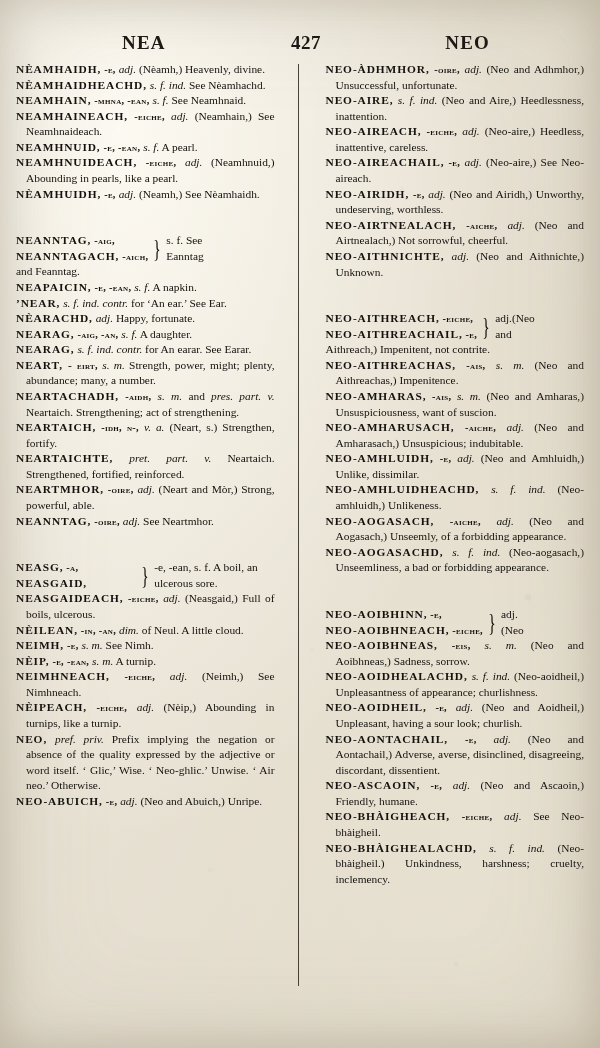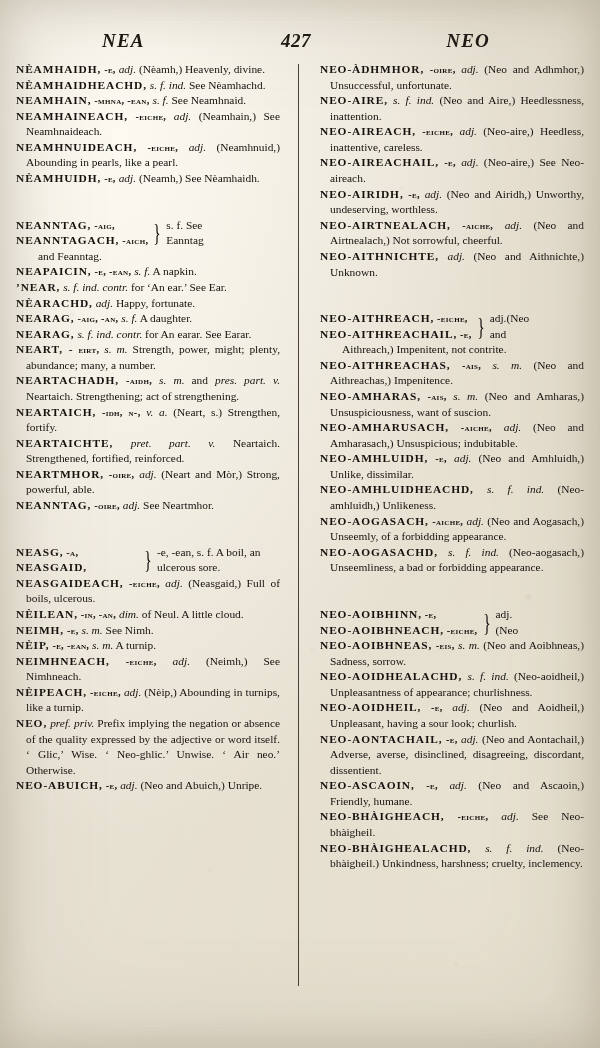--- a/index.html
+++ b/index.html
@@ -39,49 +39,47 @@
     position: absolute;
     inset: 0;
     pointer-events: none;
     box-shadow: inset 0 0 46px rgba(120,105,78,.30), inset 0 0 120px rgba(120,105,78,.14);
   }
 
   
   #running-head {
     position: absolute;
     top: 30px;
-    left: 2px;
+    left: 22px;
     right: 18px;
     height: 26px;
     display: flex;
-    align-items: flex-start;
+    align-items: center;
     color: #1b1713;
-    font-style: italic;
   }
   #running-head .rh-left,
   #running-head .rh-center,
   #running-head .rh-right {
     font-weight: bold;
     font-size: 19px;
     letter-spacing: 1.2px;
   }
   #running-head .rh-left  { flex: 0 0 160px; text-align: left;   padding-left: 100px; }
   #running-head .rh-center{ flex: 1 1 auto;  text-align: center; letter-spacing: .5px; }
   #running-head .rh-right { flex: 0 0 160px; text-align: right;  padding-right: 92px; }
 
   
   #columns {
     position: absolute;
     top: 62px;
     left: 16px;
     right: 16px;
     bottom: 58px;
     display: flex;
-    gap: 0;
-    justify-content: space-between;
+    gap: 14px;
   }
   .column {
     width: 264px;
     color: #14110e;
     font-size: 11.4px;
     line-height: 15.58px;
     text-align: justify;
     text-justify: inter-word;
     -webkit-hyphens: none;
     hyphens: none;
@@ -148,40 +146,40 @@
     grid-row: 1 / span 2;
     align-self: center;
   }
   .brace-group .bg-tail .tl {
     display: block;
     white-space: nowrap;
   }
   .bg-cont {
     text-indent: -10px;
     padding-left: 10px;
-    margin-left: 22px;
   }
 </style>
 </head>
 <body>
 
 <div id="page">
 
   <div id="running-head">
     <div class="rh-left">NEA</div>
     <div class="rh-center">427</div>
     <div class="rh-right">NEO</div>
   </div>
 
   <div id="columns">
     <div class="column col-left" id="col-left">
         <p class="entry"><span class="hw">NÈAMHAIDH,</span> <span class="infl">-e,</span> <span class="pos">adj.</span> <span class="def">(Nèamh,) Heavenly, divine.</span></p>
         <p class="entry"><span class="hw">NÈAMHAIDHEACHD,</span> <span class="pos">s. f. ind.</span> <span class="def">See Nèamhachd.</span></p>
         <p class="entry"><span class="hw">NEAMHAIN,</span> <span class="infl">-mhna, -ean,</span> <span class="pos">s. f.</span> <span class="def">See Neamhnaid.</span></p>
         <p class="entry"><span class="hw">NEAMHAINEACH,</span> <span class="infl">-eiche,</span> <span class="pos">adj.</span> <span class="def">(Neamhain,) See Neamhnaideach.</span></p>
+        <p class="entry"><span class="hw">NEAMHNUID,</span> <span class="infl">-e, -ean,</span> <span class="pos">s. f.</span> <span class="def">A pearl.</span></p>
         <p class="entry"><span class="hw">NEAMHNUIDEACH,</span> <span class="infl">-eiche,</span> <span class="pos">adj.</span> <span class="def">(Neamhnuid,) Abounding in pearls, like a pearl.</span></p>
         <p class="entry"><span class="hw">NÈAMHUIDH,</span> <span class="infl">-e,</span> <span class="pos">adj.</span> <span class="def">(Neamh,) See Nèamhaidh.</span></p>
         <div>
           <div class="brace-group">
             <div class="bg-heads">
               <div class="bg-head-line"><span class="hw">NEANNTAG,</span> <span class="infl">-aig,</span></div>
               <div class="bg-head-line"><span class="hw">NEANNTAGACH,</span> <span class="infl">-aich,</span></div>
             </div>
             <div class="bg-brace">}</div>
             <div class="bg-tail">

